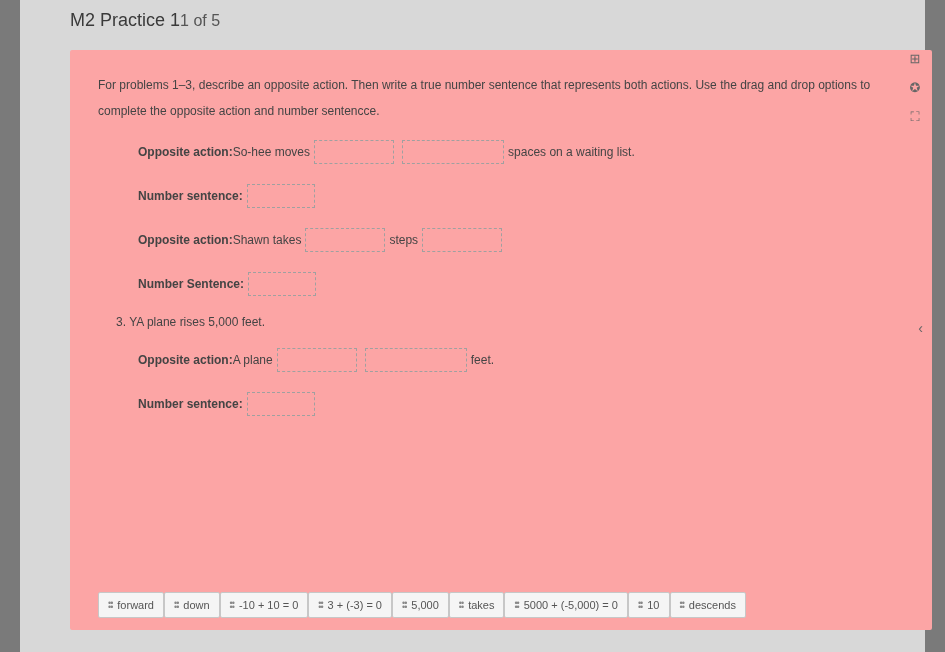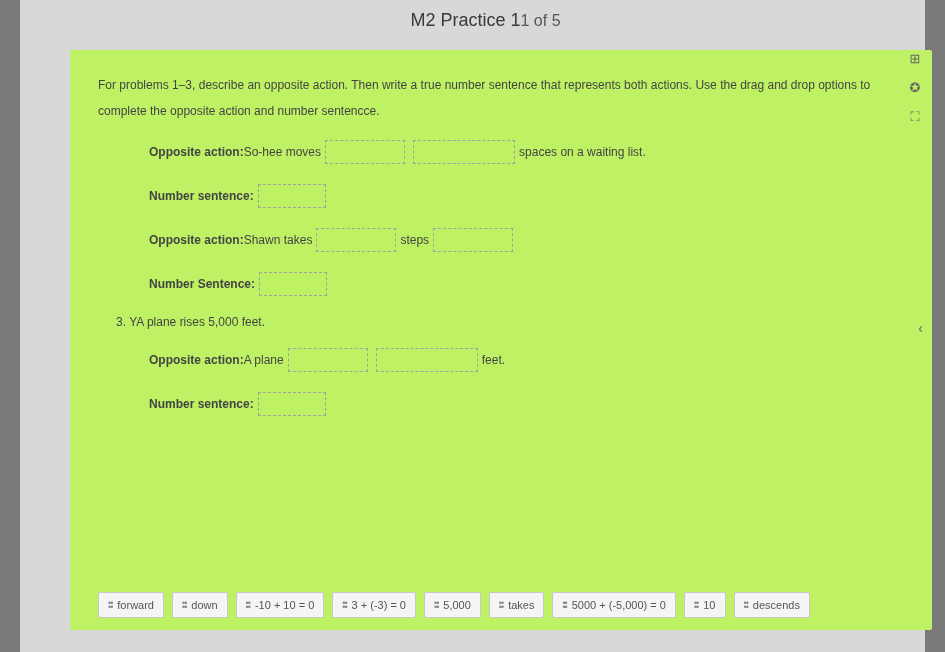--- a/index.html
+++ b/index.html
@@ -14,40 +14,40 @@
 .outer-sheet {
   position: absolute;
   left: 20px;
   top: 0;
   width: 905px;
   height: 652px;
   background: #d8d8d8;
 }
 .header-row {
   display: flex;
-  justify-content: center;
+  justify-content: flex-start;
   align-items: center;
   padding: 10px 24px 6px 50px;
 }
 .title {
   font-size: 18px;
   font-weight: 500;
   color: #3a3a3a;
 }
 .progress {
   font-size: 16px;
   color: #555;
 }
 .content-panel {
   position: absolute;
   left: 50px;
   top: 50px;
   width: 862px;
   height: 580px;
-  background: #bef264;
+  background: #fca5a5;
   border-radius: 2px;
   padding: 22px 28px 14px 28px;
 }
 .instructions {
   font-size: 12px;
   color: #444;
   line-height: 2.2;
   margin-bottom: 14px;
 }
 .problems {
@@ -59,42 +59,42 @@
 .prob-title {
   font-size: 12px;
   color: #444;
   margin-bottom: 18px;
 }
 .line {
   display: flex;
   align-items: center;
   font-size: 12px;
   color: #444;
-  margin-left: 33px;
+  margin-left: 22px;
   margin-bottom: 18px;
   min-height: 26px;
 }
 .label-bold { font-weight: 600; }
 .slot {
   display: inline-block;
   border: 1px dashed #a0a0a0;
   background: transparent;
   height: 24px;
   margin: 0 4px;
 }
 .slot-sm { width: 68px; }
 .slot-md { width: 80px; }
 .slot-lg { width: 102px; }
 .drag-bank {
   position: absolute;
   left: 28px;
   right: 28px;
   bottom: 12px;
   display: flex;
-  gap: 8px;
+  gap: 0;
   flex-wrap: nowrap;
 }
 .drag-item {
   background: #f5f5f5;
   border: 1px solid #c7c7c7;
   border-radius: 2px;
   padding: 6px 9px;
   font-size: 11px;
   color: #555;
   display: flex;

